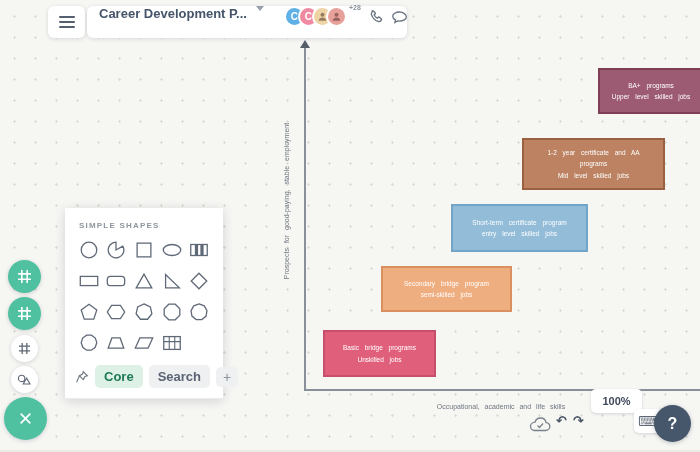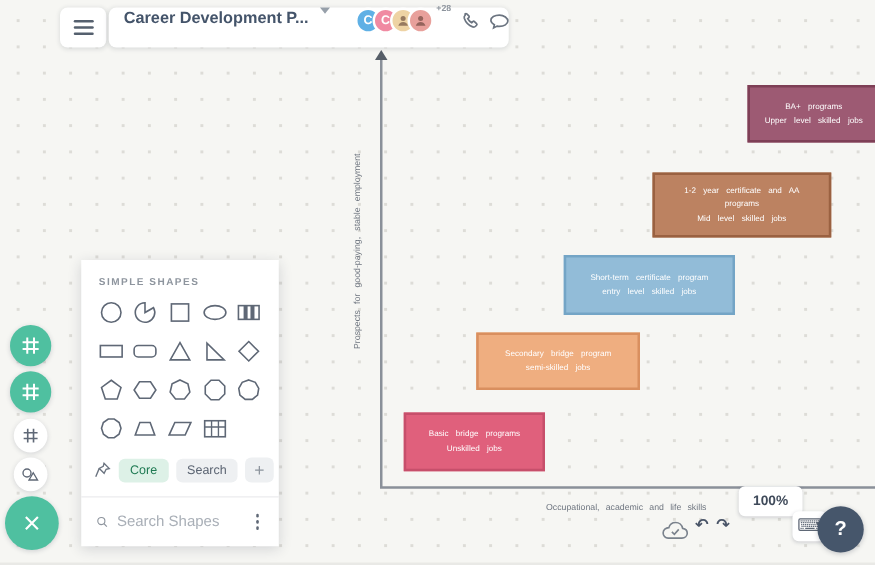--- a/index.html
+++ b/index.html
@@ -40,21 +40,21 @@
   .rail-teal { background:#4fc0a0; box-shadow:0 1px 4px rgba(30,40,60,.18); }
   .rail-white { background:#fff; box-shadow:0 1px 4px rgba(30,40,60,.16); }
 
   
   .shapes-panel { position:absolute; left:50px; top:208px; width:158px; border-radius:0;
     background:#fff; box-shadow:0 2px 10px rgba(30,40,60,.16);margin-left:15px; }
   .panel-header { font-size:8px; font-weight:700; letter-spacing:1.2px; color:#8e959e; padding:13px 0 2px 14px; }
   .shape-grid { display:grid; grid-template-columns:repeat(5,1fr); padding:6px 10px 4px 10px; row-gap:7px; justify-items:center; }
   .shape-cell { width:24px; height:24px; display:flex; align-items:center; justify-content:center; cursor:pointer; }
   .tabs-row { display:flex; align-items:center; gap:6px; padding:6px 10px 10px 10px; }
-  .tab { font-size:10px; font-weight:400; padding:4px 9px; border-radius:5px; cursor:pointer; }
+  .tab { font-size:13px; font-weight:700; padding:4px 9px; border-radius:5px; cursor:pointer; }
   .tab-active { background:#ddf1e7; color:#1f7a53; }
   .tab-idle { background:#eef0f2; color:#5b6472; }
   .plus-btn { font-size:14px; color:#8e959e; padding:2px 7px; border-radius:5px; background:#eef0f2; cursor:pointer; }
   .panel-div { height:1px; background:#ececee; }
   .search-row { display:flex; align-items:center; gap:7px; padding:11px 12px; }
   .search-input { border:none; outline:none; font-size:12px; color:#3f4a5a; width:100px; background:transparent; }
   .search-input::placeholder { color:#a9afb7; }
   .kebab { margin-left:auto; display:flex; flex-direction:column; gap:2.5px; cursor:pointer; padding:2px 4px; }
   .kebab i { width:2.5px; height:2.5px; border-radius:50%; background:#5f6876; }
 
@@ -292,32 +292,20 @@
       <span class="icon-btn" style="width:24px">
         <svg width="14" height="14" viewBox="0 0 14 14">
           <path d="M8.2 1.6 L12.4 5.8 L9.9 6.4 L8.3 9.6 L4.4 5.7 L7.6 4.1 Z M4.4 5.7 L1.6 12.4" fill="none" stroke="#6b7480" stroke-width="1.1"></path>
         </svg>
       </span>
       <span class="tab tab-active">Core</span>
       <span class="tab tab-idle">Search</span>
       <span class="plus-btn">+</span>
     </div>
     <div class="panel-div"></div>
-    <div class="search-row">
-      <svg width="15" height="15" viewBox="0 0 14 14">
-        <circle cx="6" cy="6" r="4.2" fill="none" stroke="#8d949d" stroke-width="1.3"></circle>
-        <path d="M9.2 9.2 L12.5 12.5" stroke="#8d949d" stroke-width="1.3"></path>
-      </svg>
-      <input class="search-input" type="text" placeholder="Search Shapes" style="">
-      <span class="kebab">
-          <i></i>
-          <i></i>
-          <i></i>
-        </span>
-    </div>
   </div>
 
   <div class="br-ctrl" style="left:528px; top:415px; width:24px; height:18px;">
     <svg width="24" height="17" viewBox="0 0 24 17">
       <path d="M6.5 14.5h11c2.4 0 4.3-1.7 4.3-3.9 0-2-1.6-3.6-3.7-3.9C17.6 4 15.3 2 12.5 2 9.9 2 7.7 3.7 7.1 6.1 4.6 6.2 2.5 8 2.5 10.3c0 2.3 1.8 4.2 4 4.2z" fill="none" stroke="#7a828c" stroke-width="1.3"></path>
       <path d="M9.5 9.5 L11.5 11.5 L15 7.5" fill="none" stroke="#7a828c" stroke-width="1.3"></path>
     </svg>
   </div>
   <span class="arrow-glyph" style="position:absolute; left:556px; top:413px;">↶</span>
   <span class="arrow-glyph" style="position:absolute; left:573px; top:413px;">↷</span>

